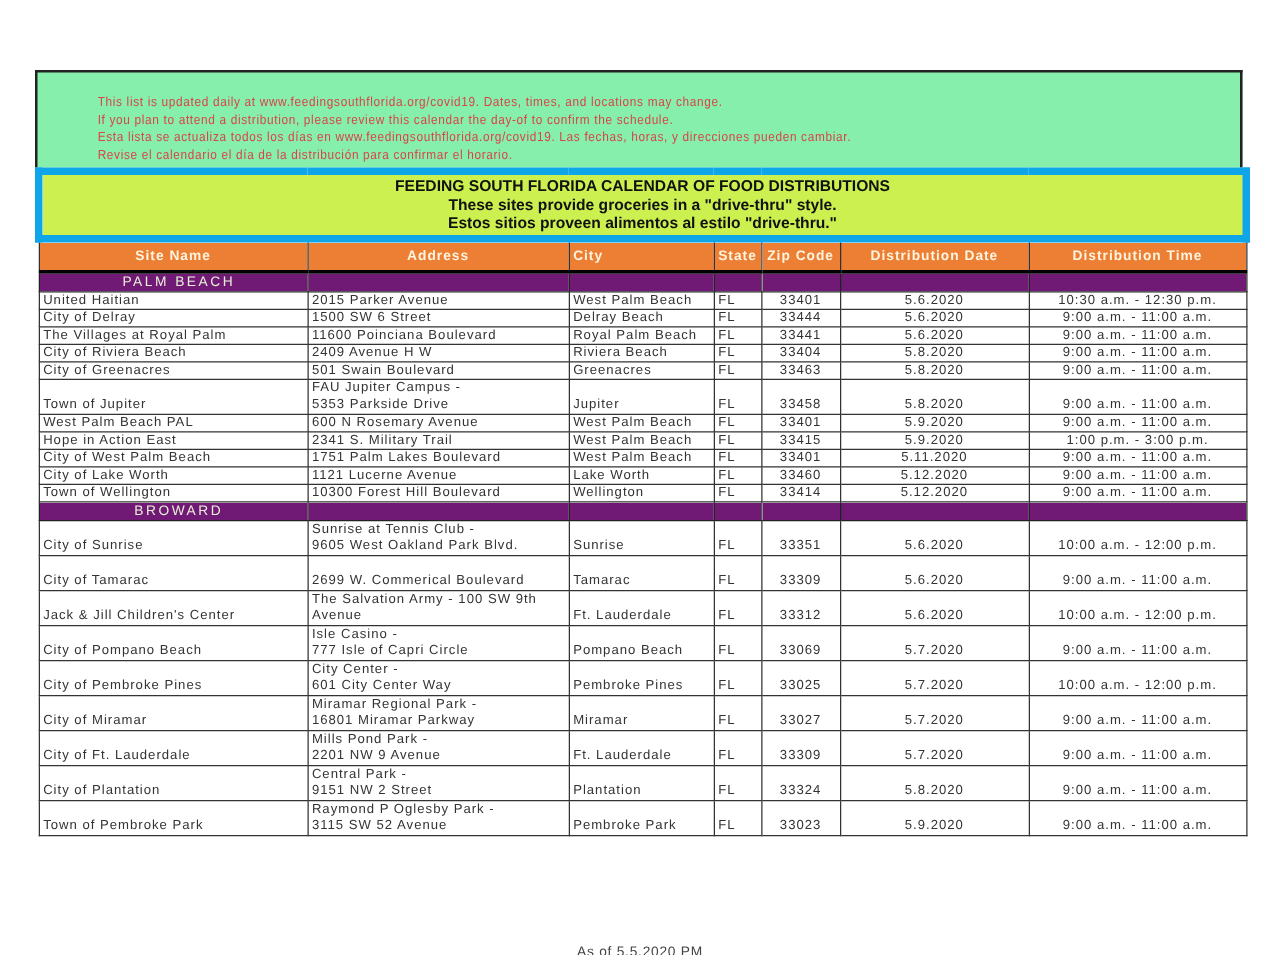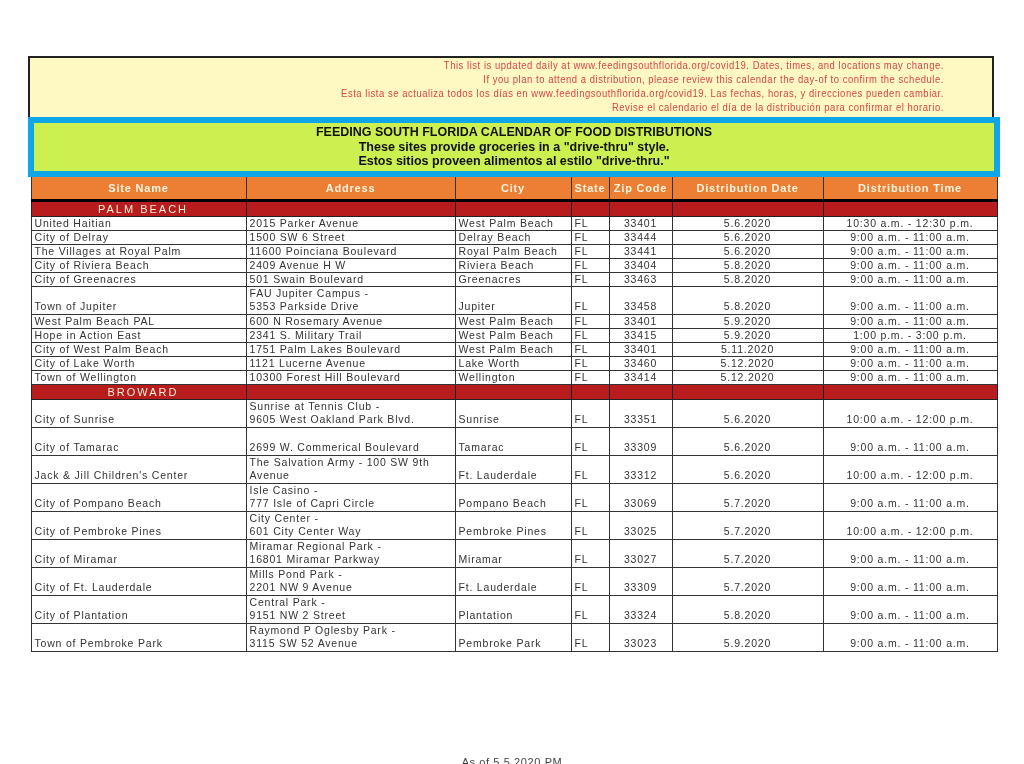--- a/index.html
+++ b/index.html
@@ -1,25 +1,25 @@
 <!DOCTYPE html>
 <html><head>
 <meta charset="utf-8">
 <style>
   html, body { margin: 0; padding: 0; background: #ffffff; }
   body { width: 1024px; height: 764px; position: relative; overflow: hidden; font-family: "Liberation Sans", sans-serif; }
   .sheet { position: absolute; left: 28px; top: 56px; width: 966px; }
-  .notice { border: 2px solid #222; border-bottom: none; background: #fef9c3; text-align: right; padding: 0 0 3px 0; }
+  .notice { border: 2px solid #222; border-bottom: none; background: #86efac; text-align: left; padding: 17px 0 3px 0; }
   .notice div { color: #d9434a; font-size: 10.5px; line-height: 14px; letter-spacing: 0.6px; transform: scaleX(0.9); }
   table { border-collapse: collapse; width: 966px; table-layout: fixed; }
   td, th { border: 1.5px solid #333; padding: 0 3px; font-size: 10.5px; color: #333; letter-spacing: 0.8px; white-space: nowrap; overflow: hidden; }
   .title-row td { background: #ccf050; text-align: center; font-weight: bold; color: #111; font-size: 12.5px; line-height: 14.5px; padding: 2px 0; letter-spacing: 0; border: 6px solid #0ea5e9; }
   .head-row th { background: #ec7f33; color: #fff4e0; font-weight: bold; font-size: 11px; height: 22px; letter-spacing: 0.8px; border-bottom: 3px solid #000000; }
-  .head-row th.left { text-align: center; }
-  .region-row td { background: #b91c1c; color: #e8eed8; height: 14px; letter-spacing: 2px; font-size: 11px; text-align: center; border-color: #222; padding-left: 12px; }
+  .head-row th.left { text-align: left; }
+  .region-row td { background: #701a75; color: #e8eed8; height: 14px; letter-spacing: 2px; font-size: 11px; text-align: center; border-color: #222; padding-left: 12px; }
   .row td { height: 13px; line-height: 13px; }
   .row.tall td { height: 26px; vertical-align: bottom; padding-bottom: 1px; }
   .c { text-align: center; }
   .footer { position: absolute; left: 0; width: 1024px; top: 756px; text-align: center; font-size: 11px; color: #444; letter-spacing: 0.6px; }
 </style>
 </head>
 <body>
 
 <div class="sheet">
   <div class="notice">

